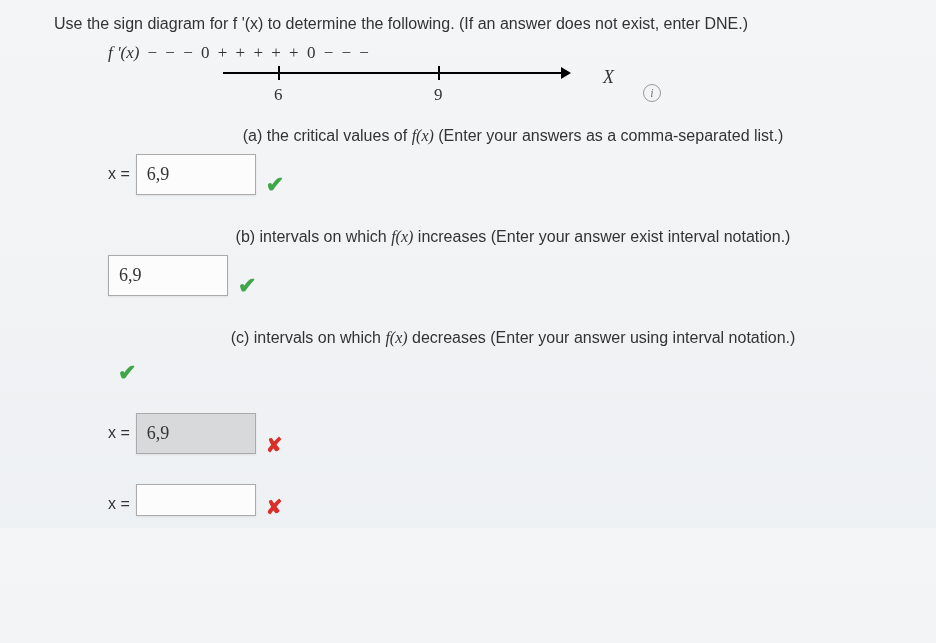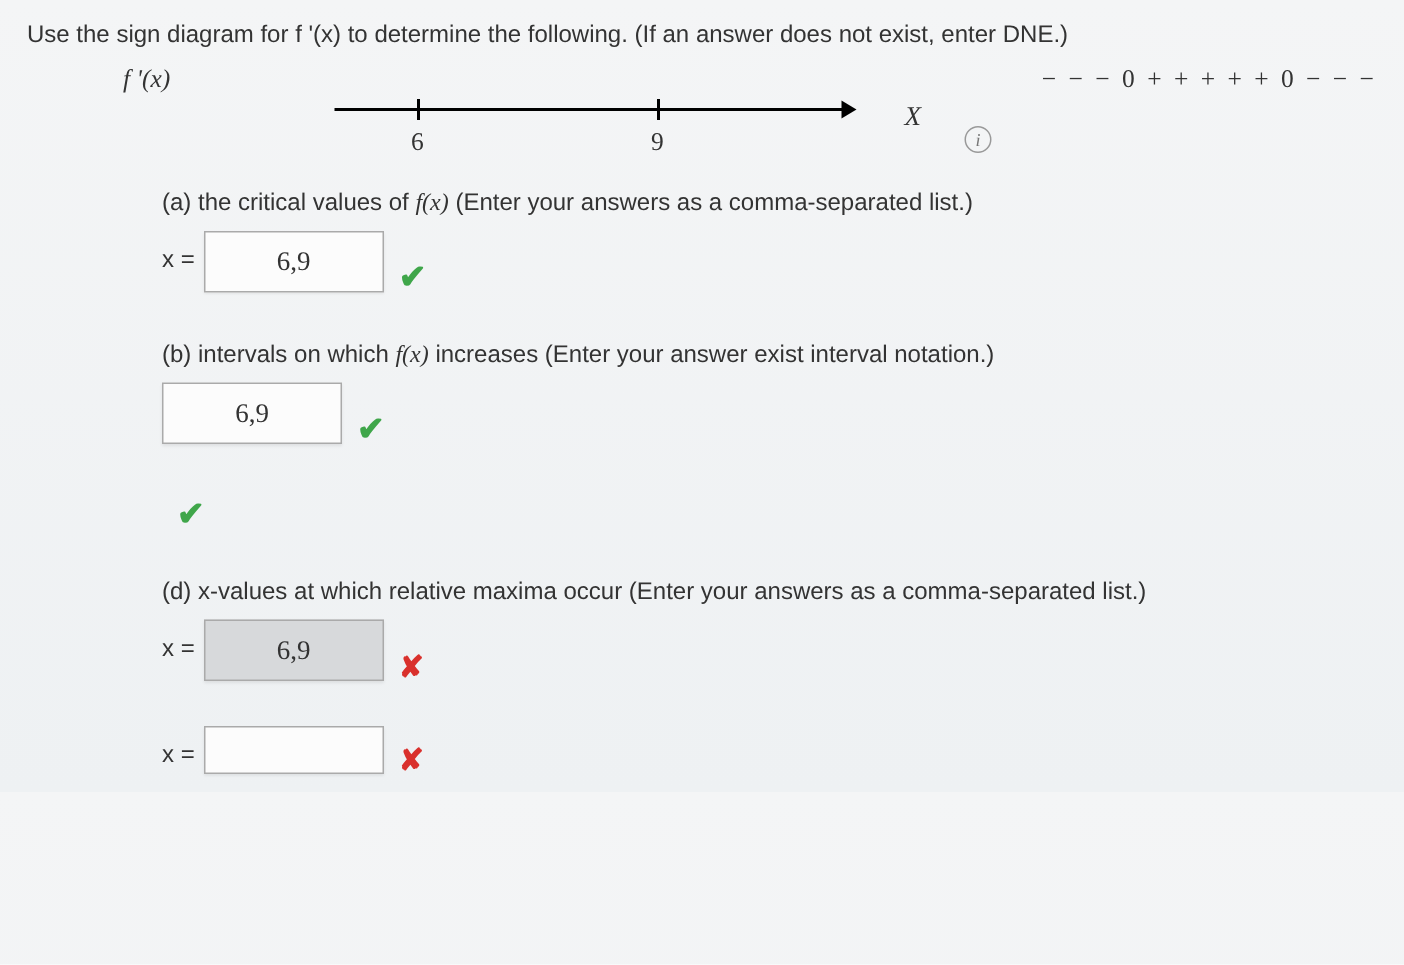--- a/index.html
+++ b/index.html
@@ -6,29 +6,28 @@
     body {
       margin: 0;
       padding: 12px 18px;
       font-family: Arial, Helvetica, sans-serif;
       background: linear-gradient(180deg, #f4f5f6 0%, #eef1f3 100%);
       color: #333;
       font-size: 16px;
       width: 936px;
       line-height: 1.5;
     }
-    .prompt { margin-bottom: 4px; }
+    .prompt { margin-bottom: 4px; margin-left: 36px; }
     .sign-row {
       display: flex;
       align-items: center;
-      margin-left: 64px;
+      margin-left: 90px;
       font-family: "Times New Roman", serif;
       font-size: 17px;
       letter-spacing: 2px;
-      justify-content: space-between;
     }
     .fx { font-style: italic; margin-right: 8px; letter-spacing: 0; }
     .numline-wrap {
       position: relative;
       margin-left: 205px;
       width: 360px;
       height: 28px;
     }
     .numline {
       position: absolute;
@@ -62,32 +61,31 @@
     .xeq { margin-right: 6px; margin-top: 8px; font-family: Arial, sans-serif; }
     .answer-box {
       border: 1px solid #aaa;
       background: #fcfcfc;
       padding: 6px 10px;
       min-width: 120px;
       min-height: 32px;
       font-family: "Times New Roman", serif;
       font-size: 18px;
       box-shadow: 0 1px 2px rgba(0,0,0,0.08);
-      text-align: center;
     }
     .answer-box.wide { min-width: 190px; }
     .answer-box.incorrect { background: #d7d9db; }
     .mark {
       align-self: flex-end;
       margin-left: 10px;
       margin-bottom: -6px;
     }
     .check { color: #3fa64a; font-size: 22px; font-weight: bold; }
     .cross { color: #d9302c; font-size: 20px; font-weight: bold; }
-    .section p { margin: 0 0 4px 0; }
+    .section p { margin: 0 0 4px 0; text-align: center; }
   </style>
 </head>
 <body>
 
 <div class="prompt">Use the sign diagram for f '(x) to determine the following. (If an answer does not exist, enter DNE.)</div>
 
 <div class="sign-row">
   <span class="fx">f '(x)</span>
   <span>−  −  −  0  +  +  +  +  +  0  −  −  −</span>
 </div>
@@ -118,27 +116,29 @@
   <p>
     <span>(b) intervals on which </span><span class="ital">f(x)</span><span> increases (Enter your answer exist interval notation.)</span>
   </p>
   <div class="answer-row">
     <div class="answer-box">6,9</div>
     <span class="mark check">✔</span>
   </div>
 </div>
 
 <div class="section">
+  <p>
+    <span>(c) intervals on which </span><span class="ital">f(x)</span><span> decreases (Enter your answer using interval notation.)</span>
+  </p>
   <div class="answer-row">
     <span class="mark check">✔</span>
   </div>
 </div>
 
 <div class="section">
-  <p>(d) x-values at which relative maxima occur (Enter your answers as a comma-separated list.)</p>
   <div class="answer-row">
     <span class="xeq">x =</span>
     <div class="answer-box incorrect">6,9</div>
     <span class="mark cross">✘</span>
   </div>
 </div>
 
 <div class="section">
   <div class="answer-row">
     <span class="xeq">x =</span>

